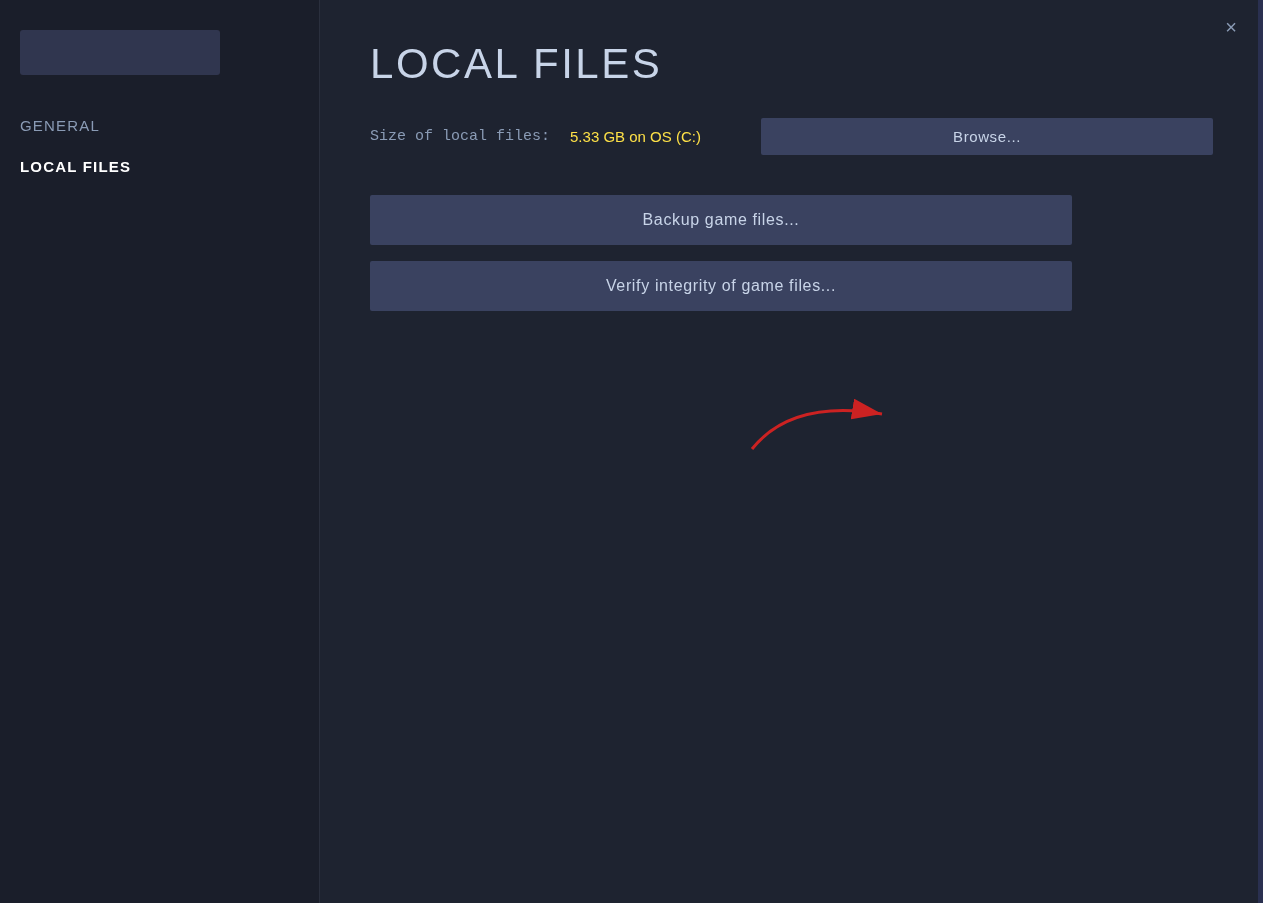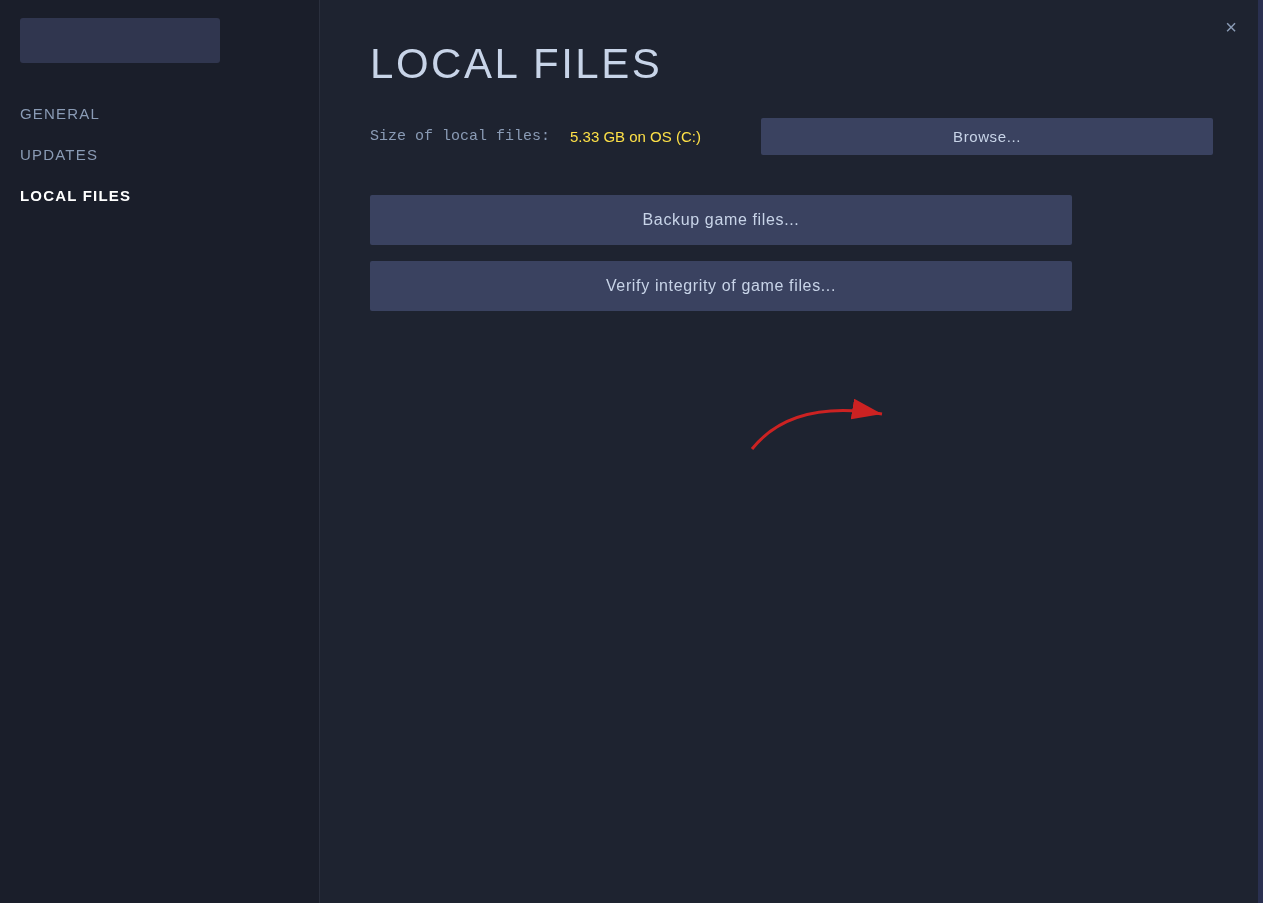--- a/index.html
+++ b/index.html
@@ -22,21 +22,21 @@
       display: flex;
       flex-direction: row;
       position: relative;
     }
 
     .sidebar {
       width: 320px;
       background: #1a1e2a;
       display: flex;
       flex-direction: column;
-      padding-top: 8px;
+      padding-top: 20px;
       flex-shrink: 0;
       border-right: 1px solid #2a2f3d;
     }
 
     .sidebar-game-info {
       padding: 10px 20px 30px 20px;
     }
 
     .game-title-placeholder {
       width: 200px;
@@ -173,21 +173,20 @@
 
 <div class="dialog">
 
   <div class="sidebar">
     <div class="sidebar-game-info">
       <div class="game-title-placeholder"></div>
     </div>
 
     <nav>
       <div class="nav-item">GENERAL</div>
-      <div class="nav-item">UPDATES</div>
       <div class="nav-item active">LOCAL FILES</div>
     </nav>
   </div>
 
   <div class="main-content">
 
     <button class="close-button">×</button>
 
     <h1 class="page-title">LOCAL FILES</h1>
 

